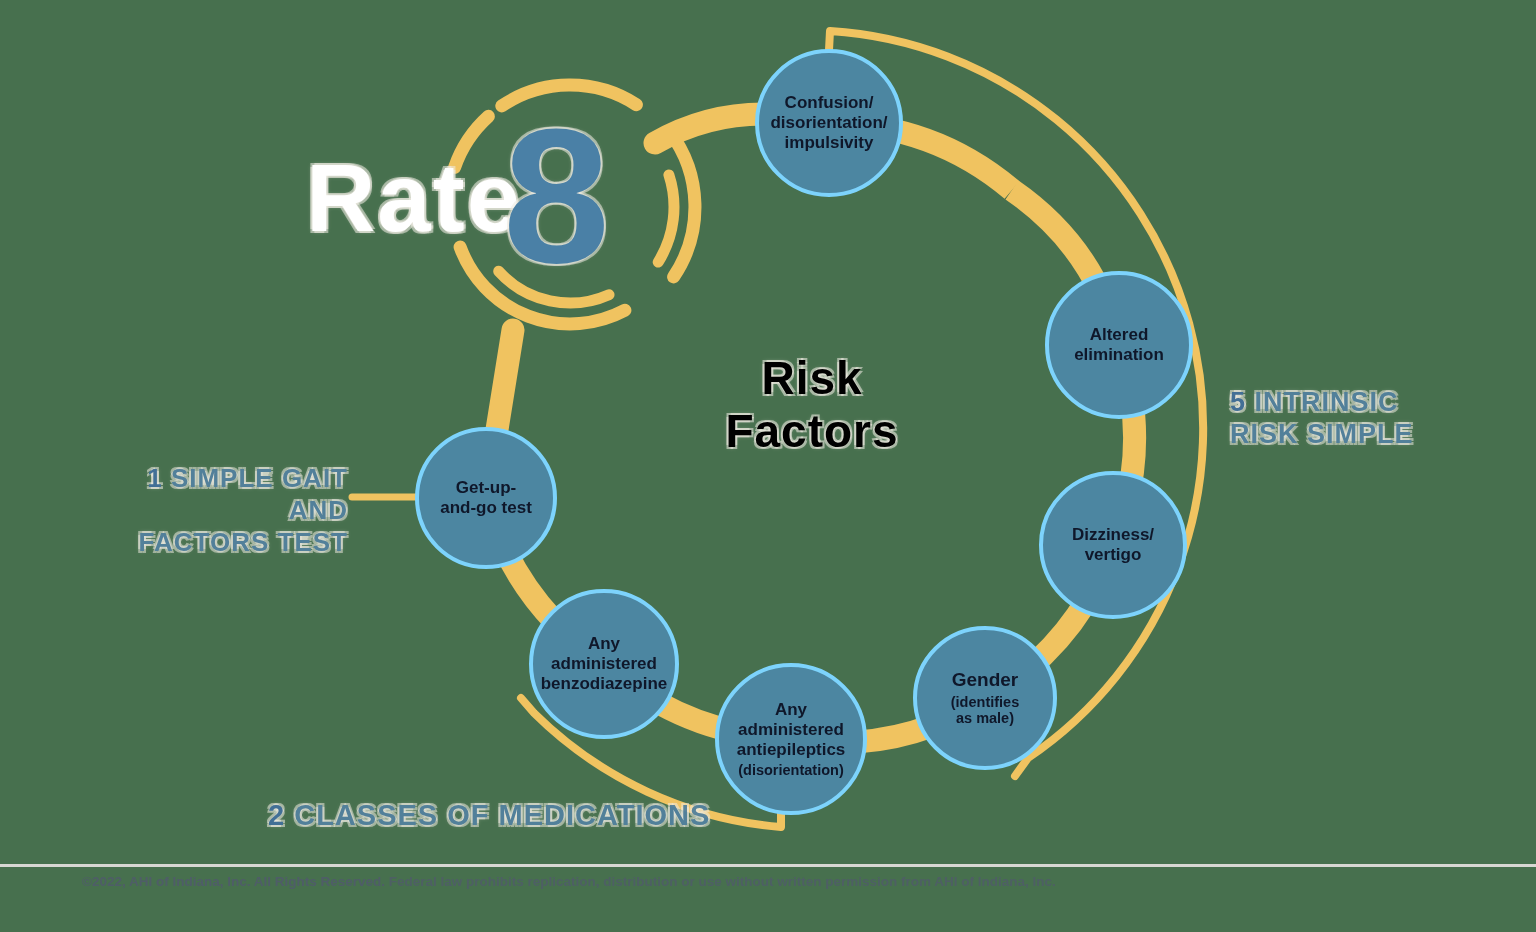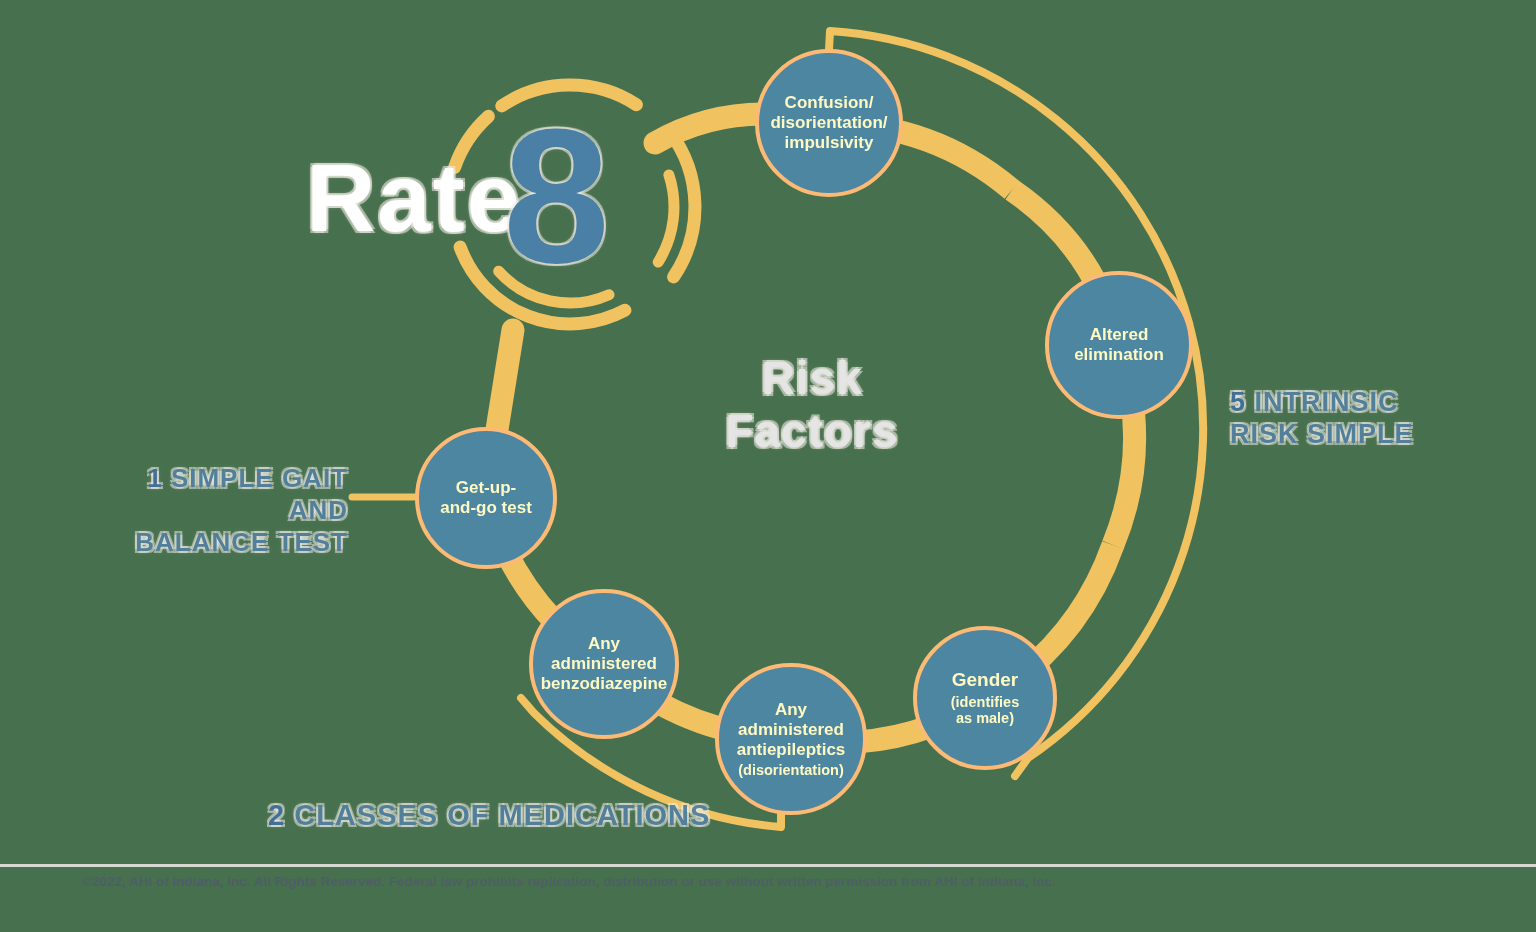--- a/index.html
+++ b/index.html
@@ -2,23 +2,23 @@
 <html><head>
 <meta charset="utf-8">
 <style>
   html,body{margin:0;padding:0;background:#47704E;}
   .canvas{position:relative;width:1536px;height:932px;background:#47704E;overflow:hidden;
           font-family:"Liberation Sans","DejaVu Sans",sans-serif;}
   svg.artwork{position:absolute;left:0;top:0;z-index:1;}
 
   
   .circle{position:absolute;z-index:2;box-sizing:border-box;border-radius:50%;
-          background:#4C86A1;border:4px solid #fdba74;
+          background:#4C86A1;border:4px solid #7dd3fc;
           display:flex;flex-direction:column;align-items:center;justify-content:center;
-          text-align:center;color:#fef9c3;}
+          text-align:center;color:#0f172a;}
   .circle-label{white-space:pre-line;font-weight:bold;font-size:17px;line-height:1.18;}
   .circle-sublabel{white-space:pre-line;font-weight:600;font-size:14.5px;line-height:1.15;margin-top:2px;}
   .c-confusion{left:755px;top:49px;width:148px;height:148px;}
   .c-symptomatic{left:937px;top:115px;width:150px;height:150px;}
   .c-altered{left:1045px;top:271px;width:148px;height:148px;}
   .c-dizziness{left:1039px;top:471px;width:148px;height:148px;}
   .c-gender{left:913px;top:626px;width:144px;height:144px;}
   .c-gender .circle-label{font-size:19px;text-align:center;}
   .c-antiepileptics{left:715px;top:663px;width:152px;height:152px;}
   .c-benzo{left:529px;top:589px;width:150px;height:150px;}
@@ -30,21 +30,21 @@
                     0 0 5px rgba(238,235,226,.45);}
 
   
   .logo-word{position:absolute;left:306px;top:150px;z-index:3;font-size:96px;font-weight:bold;
              color:#ffffff;letter-spacing:2px;line-height:1;}
   .logo-number{position:absolute;left:503px;top:100px;z-index:3;font-size:192px;font-weight:bold;
                color:#4A80A6;line-height:1;}
 
   
   .center-title{position:absolute;left:612px;top:352px;width:400px;z-index:3;text-align:center;
-                white-space:pre-line;font-size:46px;line-height:53px;font-weight:bold;color:#e5e5e5;
+                white-space:pre-line;font-size:46px;line-height:53px;font-weight:bold;color:#000000;
                 letter-spacing:1px;}
 
   
   .annotation{position:absolute;z-index:3;color:#53819F;font-weight:bold;letter-spacing:1px;}
   .annotation .num{color:#426F96;}
   .annotation .label-text{white-space:pre-line;opacity:.95;}
   .a-intrinsic{left:1230px;top:386px;font-size:27px;line-height:32px;}
   .a-gait{left:90px;top:462px;width:258px;font-size:26px;line-height:32px;text-align:right;}
   .a-medications{left:268px;top:799px;font-size:29px;line-height:32px;}
 
@@ -97,20 +97,24 @@
 
   <div class="circle c-confusion">
     <span class="circle-label">Confusion/
 disorientation/
 impulsivity</span>
   </div>
   <div class="circle c-altered">
     <span class="circle-label">Altered
 elimination</span>
   </div>
+  <div class="circle c-dizziness">
+    <span class="circle-label">Dizziness/
+vertigo</span>
+  </div>
   <div class="circle c-gender">
     <span class="circle-label">Gender</span>
     <span class="circle-sublabel">(identifies
 as male)</span>
   </div>
   <div class="circle c-antiepileptics">
     <span class="circle-label">Any
 administered
 antiepileptics</span>
     <span class="circle-sublabel">(disorientation)</span>
@@ -126,21 +130,21 @@
   </div>
 
   <div class="annotation a-intrinsic halo">
     <span class="num">5</span>
     <span class="label-text">INTRINSIC
 RISK SIMPLE</span>
   </div>
   <div class="annotation a-gait halo">
     <span class="num">1</span>
     <span class="label-text">SIMPLE GAIT AND
-BALANCE TEST</span>
+FACTORS TEST</span>
   </div>
   <div class="annotation a-medications halo">
     <span class="num">2</span>
     <span class="label-text">CLASSES OF MEDICATIONS</span>
   </div>
 
   <div class="footer-divider"></div>
   <div class="footer-text">
     <span class="fb">©2022, AHI of Indiana, Inc. All Rights Reserved.</span><span class="fr"> Federal law prohibits replication, distribution or use without written permission from AHI of Indiana, Inc.</span>
   </div>

